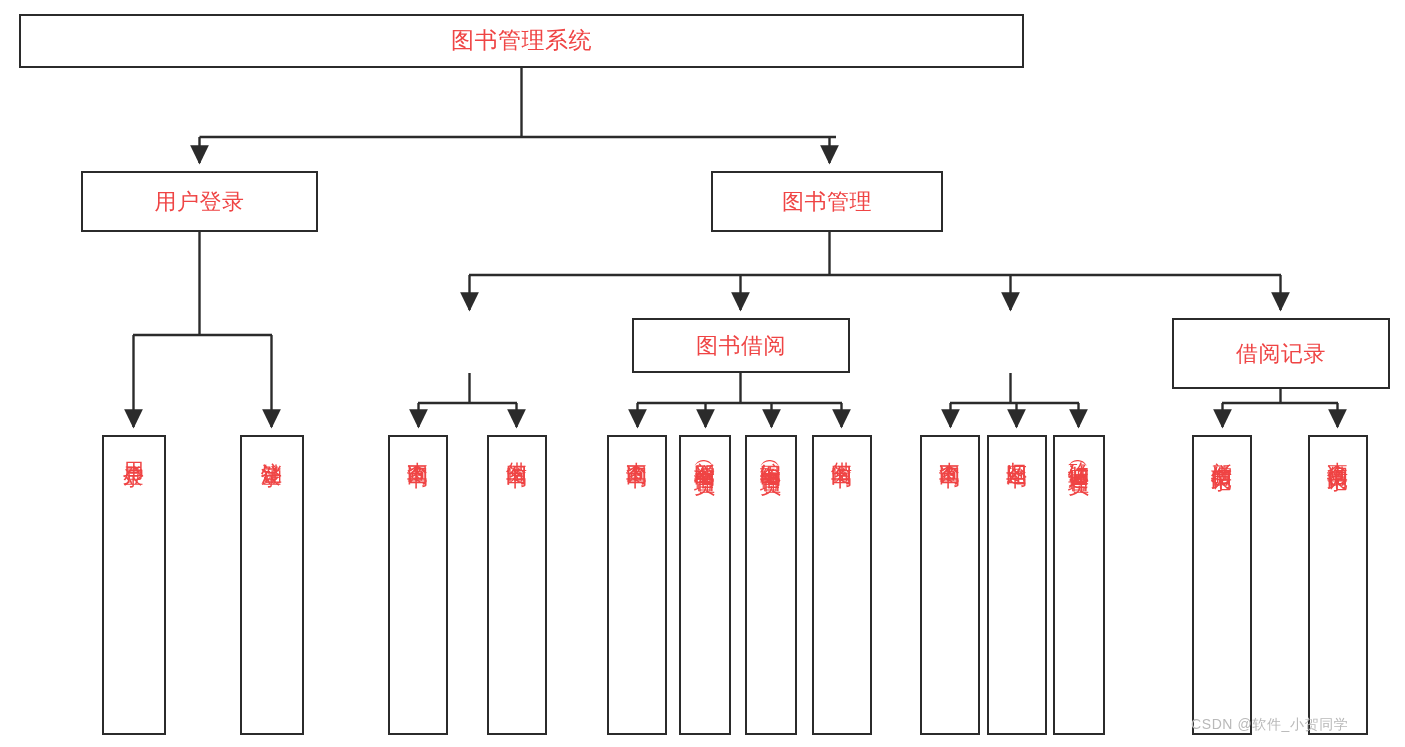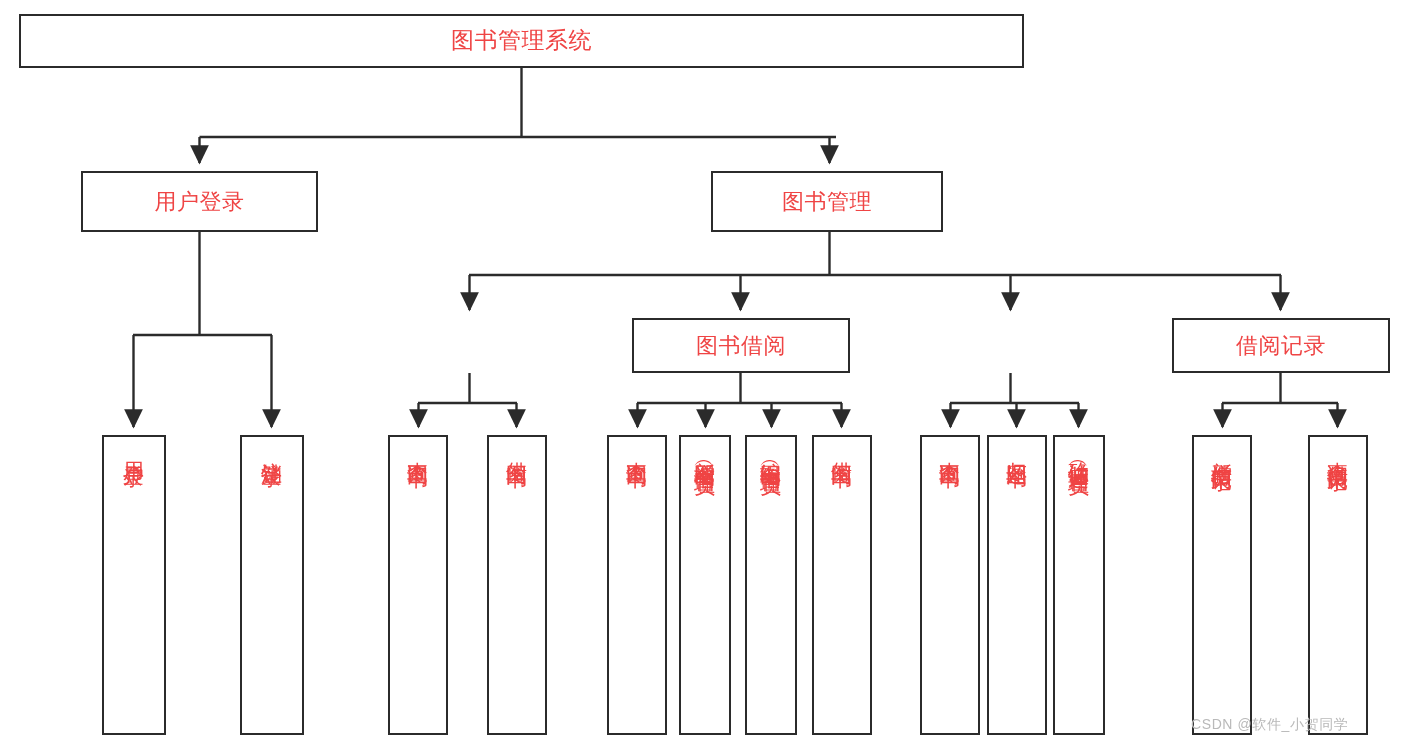--- a/index.html
+++ b/index.html
@@ -131,21 +131,21 @@
   <div class="node horizontal" style="left:81px; top:171px; width:237px; height:61px;">
     <span class="label">用户登录</span>
   </div>
   <div class="node horizontal" style="left:711px; top:171px; width:232px; height:61px;">
     <span class="label">图书管理</span>
   </div>
 
   <div class="node horizontal" style="left:632px; top:318px; width:218px; height:55px;">
     <span class="label">图书借阅</span>
   </div>
-  <div class="node horizontal" style="left:1172px; top:318px; width:218px; height:55px;">
+  <div class="node horizontal" style="left:1172px; top:318px; width:218px; height:71px;">
     <span class="label">借阅记录</span>
   </div>
 
   <div class="node vertical" style="left:102px; top:435px; width:64px; height:300px;">
     <span class="label">用户登录</span>
   </div>
   <div class="node vertical" style="left:240px; top:435px; width:64px; height:300px;">
     <span class="label">注销登录</span>
   </div>
   <div class="node vertical" style="left:388px; top:435px; width:60px; height:300px;">

